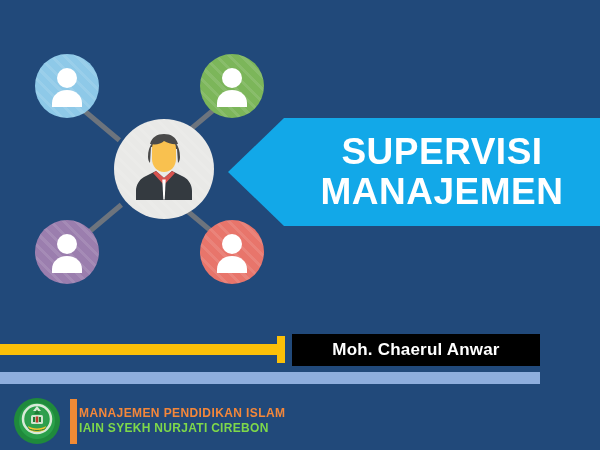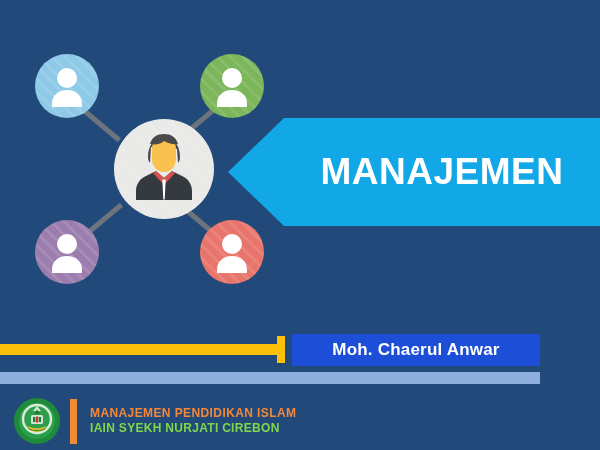--- a/index.html
+++ b/index.html
@@ -29,33 +29,33 @@
     clip-path:polygon(0 50%, 56px 0, 100% 0, 100% 100%, 56px 100%);}
   .banner .txt{position:absolute;left:56px;top:0;right:0;bottom:0;
     display:flex;flex-direction:column;align-items:center;justify-content:center;
     color:#ffffff;font-weight:bold;letter-spacing:.5px;line-height:1.08;}
   .banner .txt .l1{font-size:37px;}
   .banner .txt .l2{font-size:37px;}
 
   
   .rule{position:absolute;left:0;top:344px;width:283px;height:11px;background:#fcc008;}
   .rule-tick{position:absolute;left:277px;top:336px;width:8px;height:27px;background:#fcc008;}
-  .author{position:absolute;left:292px;top:334px;width:248px;height:32px;background:#1d4ed8;
+  .author{position:absolute;left:292px;top:334px;width:248px;height:32px;background:#000000;
     display:flex;align-items:center;justify-content:center;}
   .author span{color:#ffffff;font-weight:bold;font-size:17px;letter-spacing:.2px;}
 
   
   .band{position:absolute;left:0;top:372px;width:540px;height:12px;background:#8eaedd;}
 
   
   .footer{position:absolute;left:0;top:392px;width:600px;height:58px;display:flex;align-items:center;}
   .logo{margin-left:13px;width:48px;height:48px;position:relative;flex:0 0 auto;}
   .logo svg{width:48px;height:48px;display:block;}
   .vbar{margin-left:9px;width:7px;height:45px;background:#f08a35;flex:0 0 auto;}
-  .ftext{margin-left:13px;display:flex;flex-direction:column;justify-content:center;}
+  .ftext{margin-left:2px;display:flex;flex-direction:column;justify-content:center;}
   .ftext .line1{color:#f4873a;font-weight:bold;font-size:12px;letter-spacing:.4px;line-height:1.25;}
   .ftext .line2{color:#7ed84a;font-weight:bold;font-size:12px;letter-spacing:.3px;line-height:1.18;}
 </style>
 </head>
 <body>
 
 <div id="slide">
 
   <div class="network">
 
@@ -105,20 +105,21 @@
         <path d="M42 52l8 7 8-7 12 6c5 3 8 8 8 14v9H22v-9c0-6 3-11 8-14l12-6z" fill="#343a40"></path>
         <path d="M42 52l8 7 8-7 3 2-11 12-11-12 3-2z" fill="#d9534f"></path>
         <path d="M48.3 60.5h3.4l-1 20h-1.4l-1-20z" fill="#ffffff"></path>
       </svg>
     </div>
   </div>
 
   <div class="banner">
     <div class="shape"></div>
     <div class="txt">
+      <div class="l1">SUPERVISI</div>
       <div class="l2">MANAJEMEN</div>
     </div>
   </div>
 
   <div class="rule"></div>
   <div class="rule-tick"></div>
   <div class="author">
     <span>Moh. Chaerul Anwar</span>
   </div>
 

